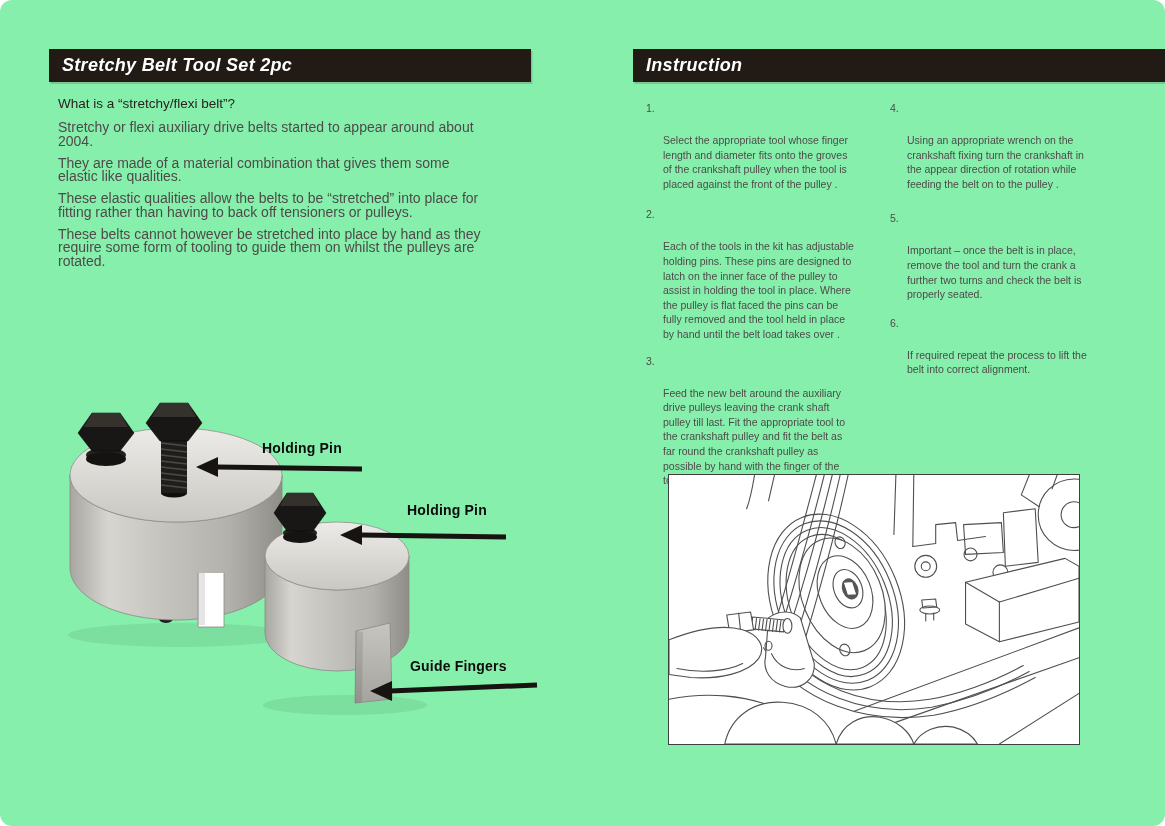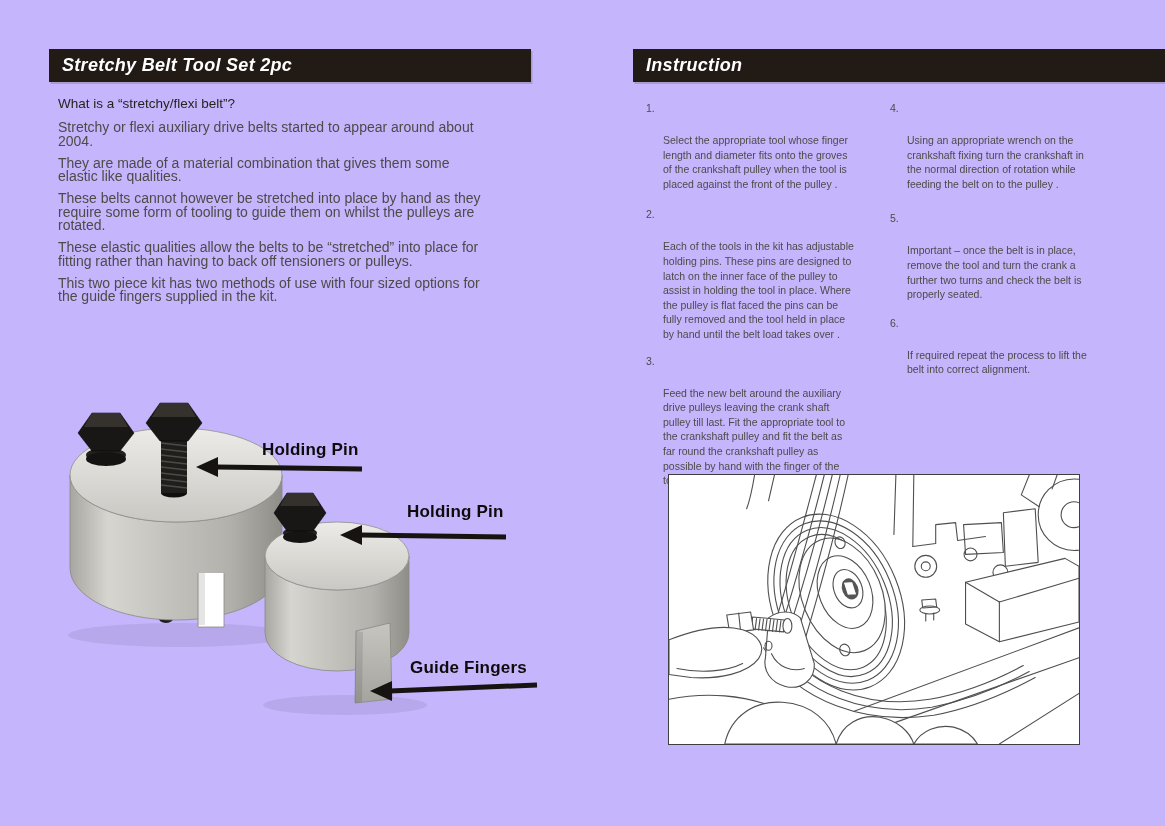--- a/index.html
+++ b/index.html
@@ -1,18 +1,18 @@
 <!DOCTYPE html>
 <html><head>
 <meta charset="utf-8">
 <style>
   html,body { margin:0; padding:0; background:#ffffff; }
   .page {
-    position:relative; width:1165px; height:826px; background:#c4b5fd;
-    font-family:"Liberation Sans", sans-serif; overflow:hidden;
+    position:relative; width:1165px; height:826px; background:#86efac;
+    font-family:"Liberation Sans", sans-serif; overflow:hidden;border-radius:12px;
   }
   .bar {
     position:absolute; height:33px; background:#221a14; color:#ffffff;
     font-style:italic; font-weight:bold; font-size:18px; line-height:33px;
     padding-left:13px; box-sizing:border-box; letter-spacing:0.3px;
     box-shadow:1.5px 2px 0 rgba(90,80,72,0.25);
   }
   #bar-left  { left:49px;  top:49px; width:482px; }
   #bar-right { left:633px; top:49px; width:536px; }
   .heading {
@@ -32,21 +32,21 @@
   #col-b { left:890px; }
   .step { display:flex; margin-bottom:14px; }
   .step .n { width:17px; flex:none; }
   .step .t { width:192px;margin-top:32px; }
   #col-a .step:nth-child(1) { margin-bottom:16px; }
   #col-a .step:nth-child(2) { margin-bottom:12px; }
   #col-b .step:nth-child(1) { margin-bottom:20px; }
   .photo { position:absolute; left:40px; top:383px; width:515px; height:335px; }
   .photo svg { position:absolute; left:0; top:0; }
   .plabel {
-    position:absolute; font-size:17px; font-weight:bold; color:#0d0c0b;
+    position:absolute; font-size:14px; font-weight:bold; color:#0d0c0b;
     white-space:nowrap; letter-spacing:0.2px;
   }
   #plabel-0 { left:222px; top:57px; }
   #plabel-1 { left:367px; top:119px; }
   #plabel-2 { left:370px; top:263px;margin-top:12px; }
   .diagram {
     position:absolute; left:668px; top:474px; width:412px; height:271px;
     border:1.4px solid #3f3f3f; box-sizing:border-box; background:#ffffff;
   }
   .diagram svg { width:100%; height:100%; display:block; }
@@ -60,23 +60,22 @@
 
   <div class="bar" id="bar-left">
     <span>Stretchy Belt Tool Set 2pc</span>
   </div>
 
   <div class="heading">What is a “stretchy/flexi belt”?</div>
 
   <div class="paras">
     <p>Stretchy or flexi auxiliary drive belts started to appear around about 2004.</p>
     <p>They are made of a material combination that gives them some elastic like qualities.</p>
+    <p>These elastic qualities allow the belts to be “stretched” into place for fitting rather than having to back off tensioners or pulleys.</p>
     <p>These belts cannot however be stretched into place by hand as they require some form of tooling to guide them on whilst the pulleys are rotated.</p>
-    <p>These elastic qualities allow the belts to be “stretched” into place for fitting rather than having to back off tensioners or pulleys.</p>
-    <p>This two piece kit has two methods of use with four sized options for the guide fingers supplied in the kit.</p>
   </div>
 
   <div class="photo">
     <svg width="515" height="335" viewBox="0 0 515 335">
       <defs>
         <linearGradient id="gTop" x1="0" y1="0" x2="0" y2="1">
           <stop offset="0" stop-color="#ecebe7"></stop>
             <stop offset="1" stop-color="#c9c8c3"></stop>
         </linearGradient>
         <linearGradient id="gSide" x1="0" y1="0" x2="1" y2="0">
@@ -177,21 +176,21 @@
     </div>
     <div class="step">
       <span class="n">3.</span>
       <span class="t">Feed the new belt around the auxiliary drive pulleys leaving the crank shaft pulley till last. Fit the appropriate tool to the crankshaft pulley and fit the belt as far round the crankshaft pulley as possible by hand with the finger of the tool under the belt as shown .</span>
     </div>
   </div>
 
   <div class="steps-col" id="col-b">
     <div class="step">
       <span class="n">4.</span>
-      <span class="t">Using an appropriate wrench on the crankshaft fixing turn the crankshaft in the normal direction of rotation while feeding the belt on to the pulley .</span>
+      <span class="t">Using an appropriate wrench on the crankshaft fixing turn the crankshaft in the appear direction of rotation while feeding the belt on to the pulley .</span>
     </div>
     <div class="step">
       <span class="n">5.</span>
       <span class="t">Important – once the belt is in place, remove the tool and turn the crank a further two turns and check the belt is properly seated.</span>
     </div>
     <div class="step">
       <span class="n">6.</span>
       <span class="t">If required repeat the process to lift the belt into correct alignment.</span>
     </div>
   </div>

